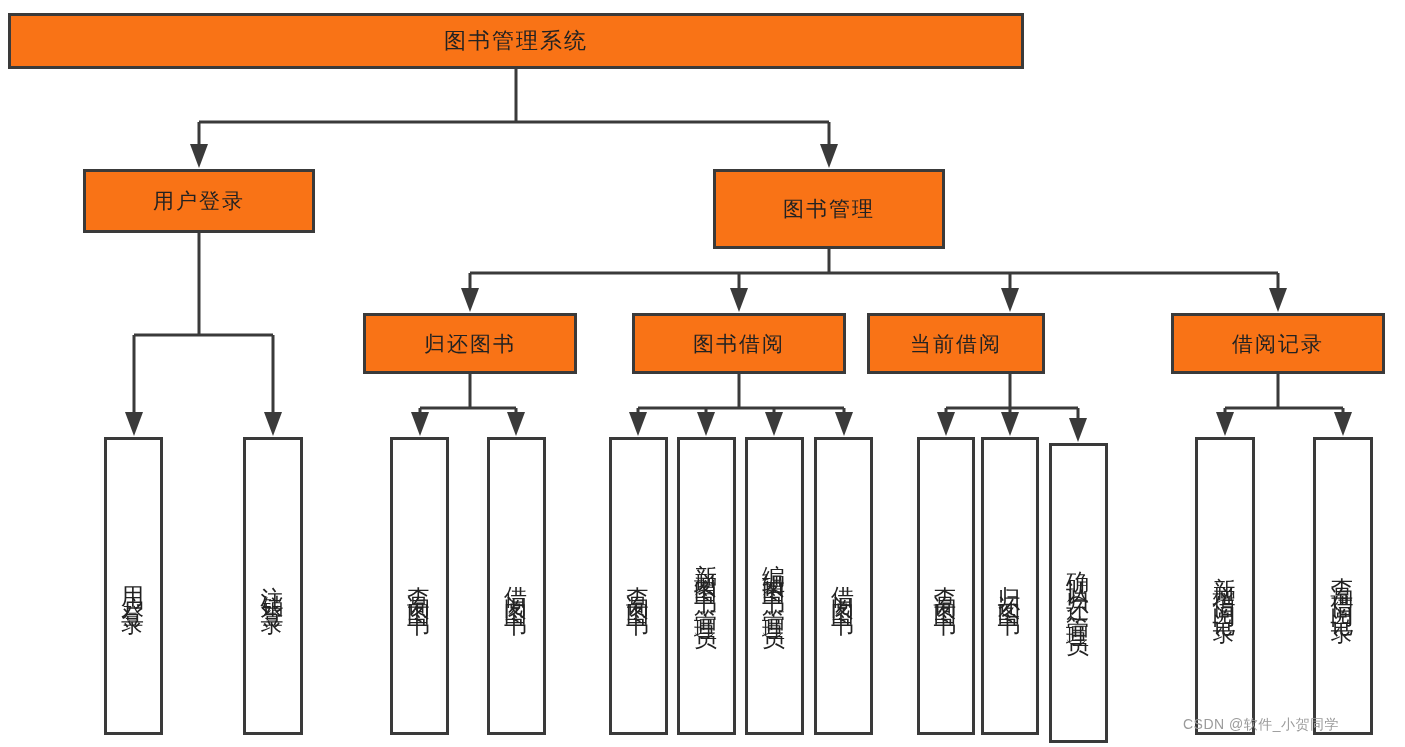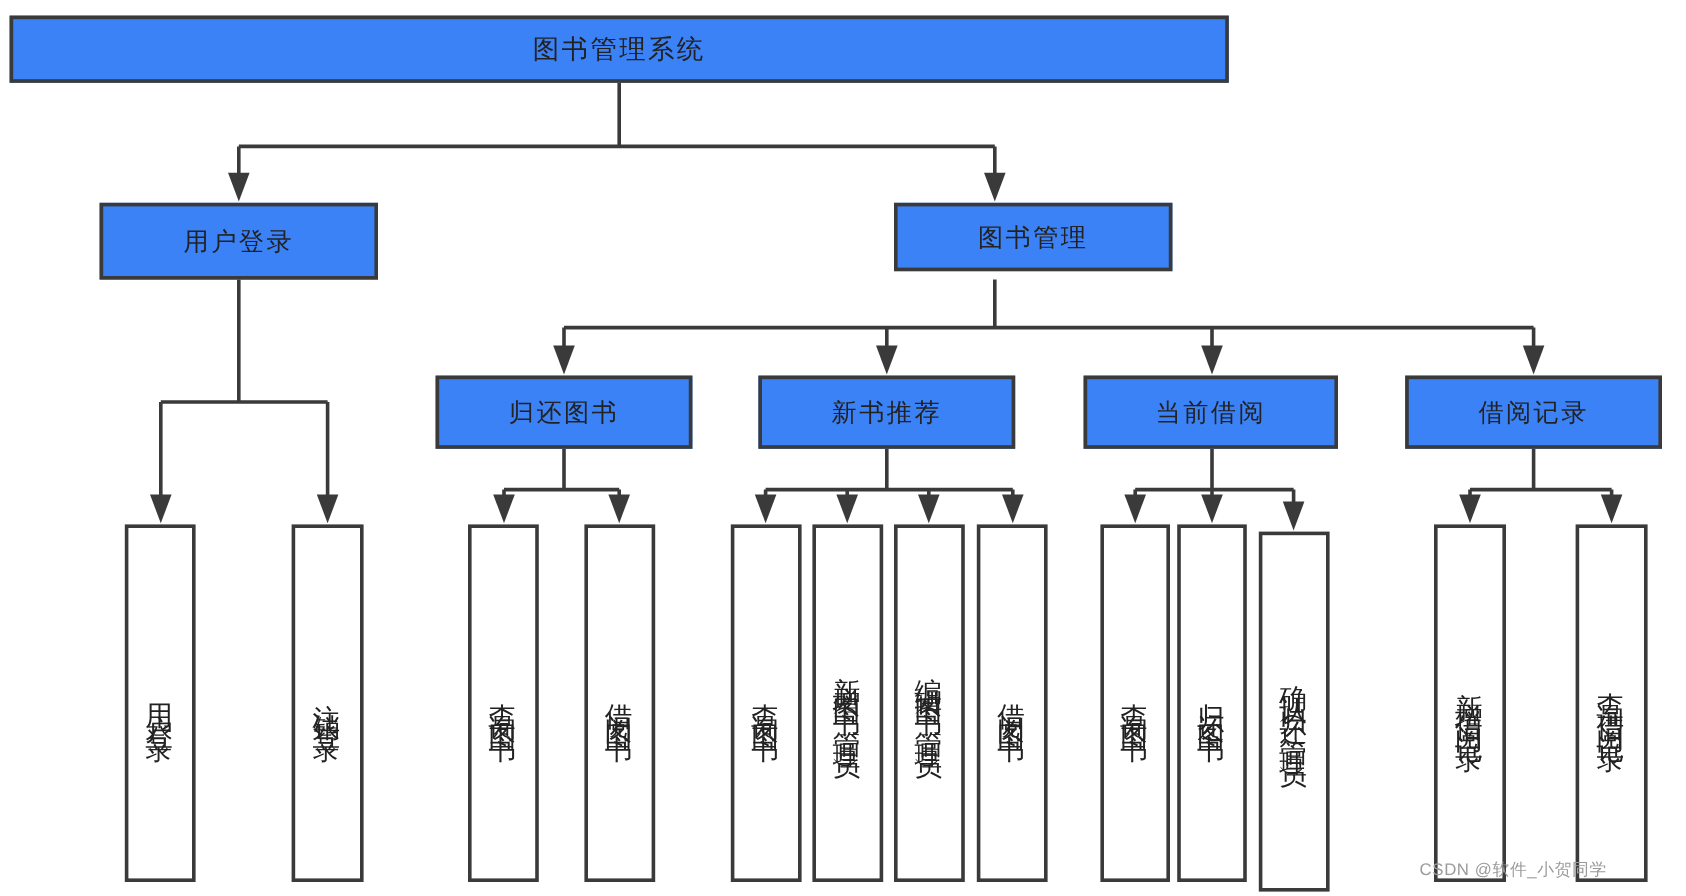--- a/index.html
+++ b/index.html
@@ -13,21 +13,21 @@
   }
   #connectors {
     position: absolute;
     left: 0; top: 0;
     width: 1405px; height: 747px;
     pointer-events: none;
   }
   .hnode {
     position: absolute;
     border: 3px solid #3a3a3a;
-    background: #3b82f6;
+    background: #f97316;
     display: flex;
     align-items: center;
     justify-content: center;
     color: #222222;
     font-size: 21px;
     letter-spacing: 2px;
     box-sizing: border-box;
     z-index: 2;
   }
   .root { font-size: 22px; }
@@ -105,25 +105,25 @@
       <polygon points="1078,442 1069,418 1087,418"></polygon>
 
       <polygon points="1225,436 1216,412 1234,412"></polygon>
       <polygon points="1343,436 1334,412 1352,412"></polygon>
     </g>
   </svg>
 
   <div class="hnode root" style="left:8px; top:13px; width:1016px; height:56px;">图书管理系统</div>
 
   <div class="hnode" style="left:83px; top:169px; width:232px; height:64px;">用户登录</div>
-  <div class="hnode" style="left:713px; top:169px; width:232px; height:57px;margin-left:32px;">图书管理</div>
+  <div class="hnode" style="left:713px; top:169px; width:232px; height:80px;">图书管理</div>
 
   <div class="hnode" style="left:363px; top:313px; width:214px; height:61px;">归还图书</div>
-  <div class="hnode" style="left:632px; top:313px; width:214px; height:61px;">新书推荐</div>
-  <div class="hnode" style="left:903px; top:313px; width:212px; height:61px;">当前借阅</div>
+  <div class="hnode" style="left:632px; top:313px; width:214px; height:61px;">图书借阅</div>
+  <div class="hnode" style="left:867px; top:313px; width:178px; height:61px;">当前借阅</div>
   <div class="hnode" style="left:1171px; top:313px; width:214px; height:61px;">借阅记录</div>
 
   <div class="vnode" style="left:104px; top:437px; width:59px; height:298px;">用户登录</div>
   <div class="vnode" style="left:243px; top:437px; width:60px; height:298px;">注销登录</div>
 
   <div class="vnode" style="left:390px; top:437px; width:59px; height:298px;">查询图书</div>
   <div class="vnode" style="left:487px; top:437px; width:59px; height:298px;">借阅图书</div>
 
   <div class="vnode" style="left:609px; top:437px; width:59px; height:298px;">查询图书</div>
   <div class="vnode" style="left:677px; top:437px; width:59px; height:298px;">新增图书（管理员）</div>

